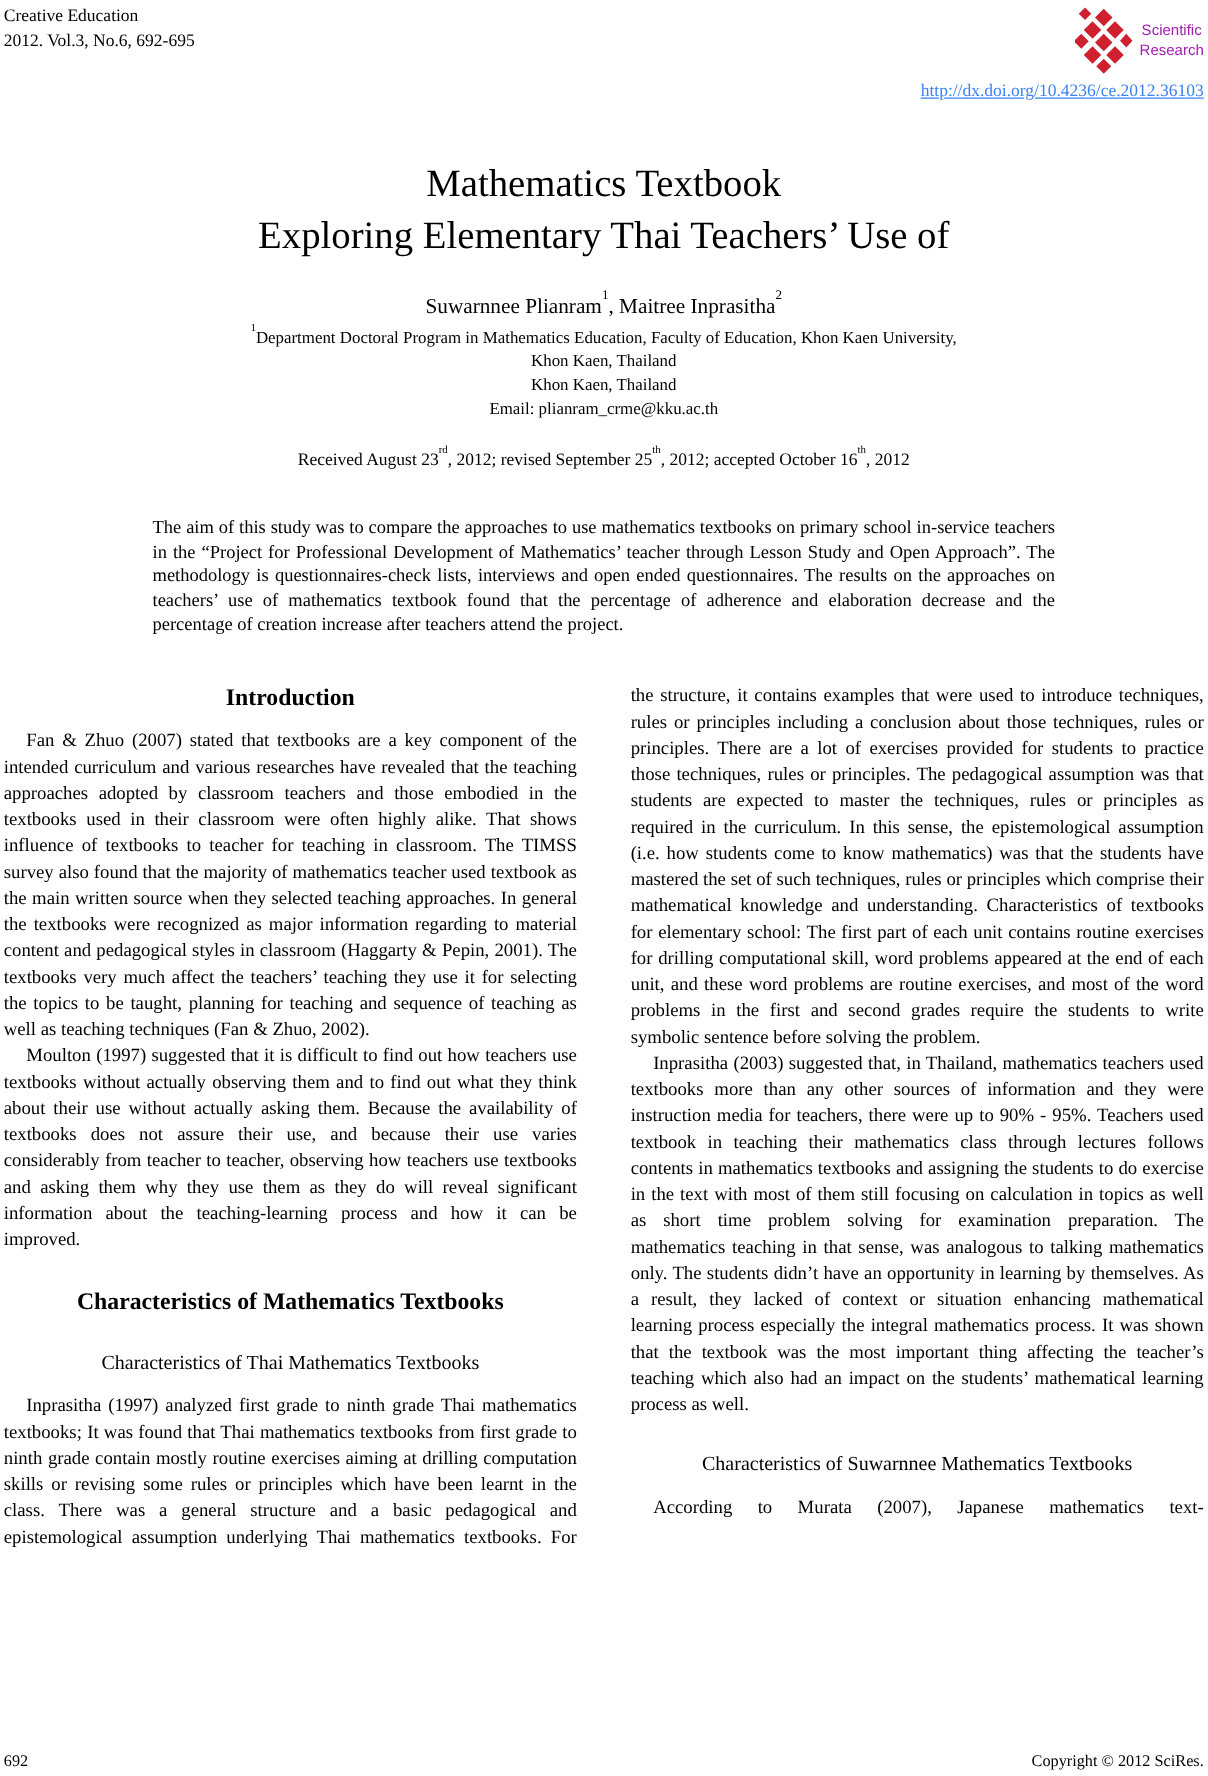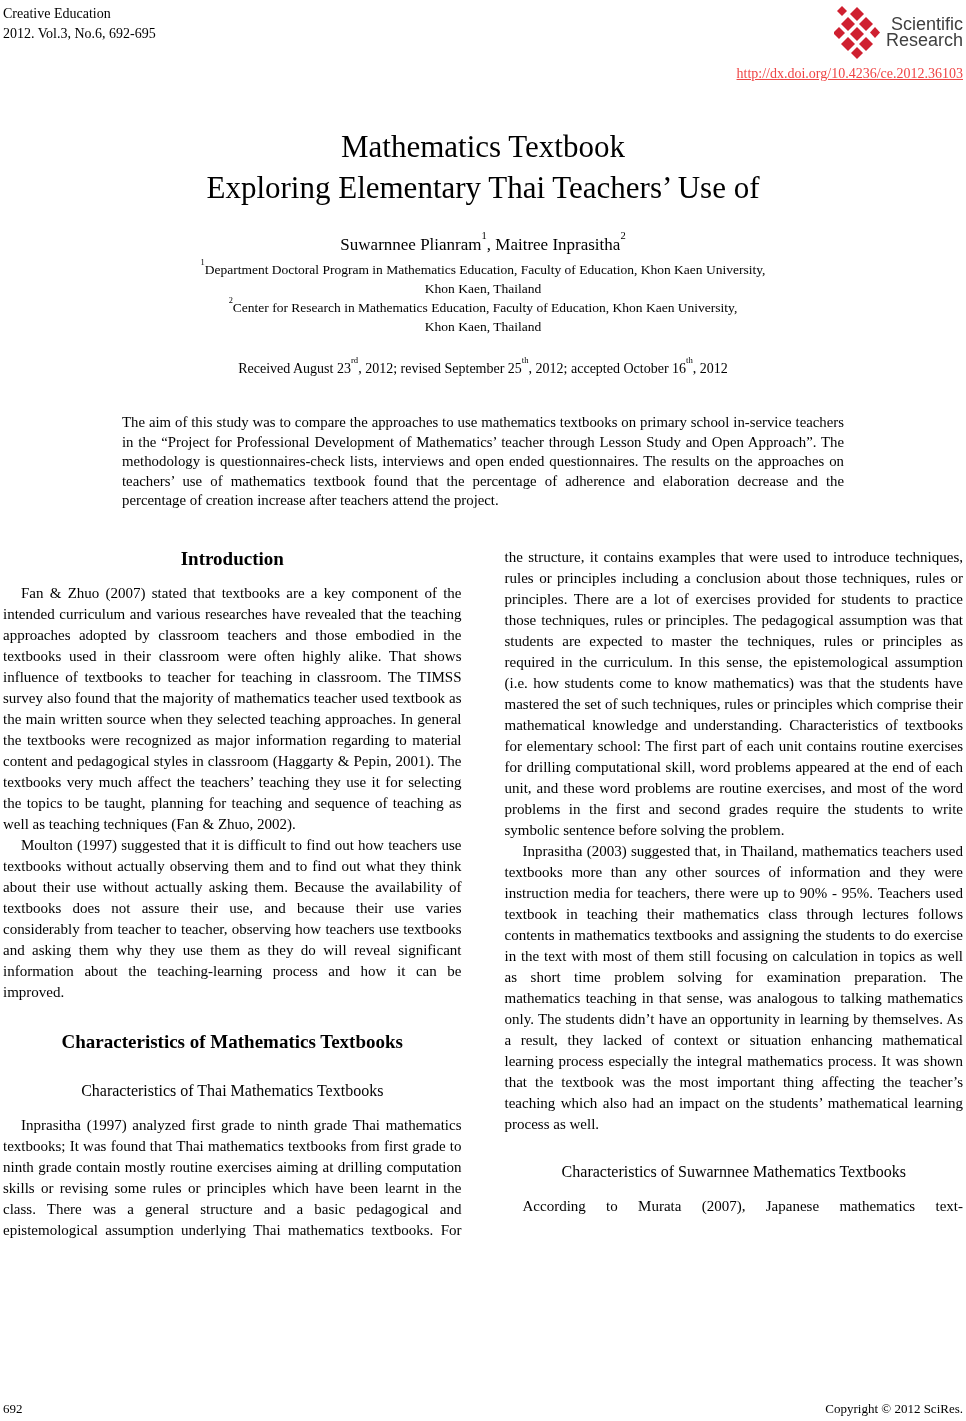--- a/index.html
+++ b/index.html
@@ -12,22 +12,22 @@
     color:#000;
     overflow:hidden;
     box-sizing:border-box;
     padding:4px 3px 0 3px;
   }
   
   .header{display:flex;justify-content:space-between;align-items:flex-start;}
   .header-left{font-size:14px;line-height:19.5px;white-space:nowrap;}
   .header-right{text-align:right;}
   .logo{display:flex;align-items:center;justify-content:flex-end;gap:6px;}
-  .logo-text{font-family:"Liberation Sans", sans-serif;font-size:18px;line-height:16px;text-align:right;color:#404040;}
-  .doi a, a.doi{color:#ef4444;text-decoration:underline;font-size:14px;text-align:center;}
+  .logo-text{font-family:"Liberation Sans", sans-serif;font-size:12px;line-height:16px;text-align:center;color:#a21caf;}
+  .doi a, a.doi{color:#3b82f6;text-decoration:underline;font-size:14px;text-align:center;}
   .doi{margin-top:4px;}
   
   .title{font-size:31px;line-height:41px;font-weight:normal;text-align:center;margin:44px 0 0 0;}
   .authors{text-align:center;font-size:17px;margin-top:27px;}
   .affils{text-align:center;font-size:13.5px;line-height:19px;margin-top:5px;}
   .received{text-align:center;font-size:14px;margin-top:25px;}
   sup{font-size:0.62em;position:relative;top:-0.45em;line-height:0;}
   .abstract{width:722px;margin:36px auto 0 auto;font-size:14.8px;line-height:19.5px;text-align:justify;}
   .keywords{width:722px;margin:19px auto 0 auto;font-size:14.8px;}
   .kw-label{font-style:italic;}
@@ -88,22 +88,22 @@
   <h1 class="title">
     <span style="display:block">Mathematics Textbook</span>
     <span style="display:block">Exploring Elementary Thai Teachers’ Use of</span>
   </h1>
 
   <div class="authors"><span>Suwarnnee Plianram</span><sup>1</sup><span>, </span><span>Maitree Inprasitha</span><sup>2</sup></div>
 
   <div class="affils">
     <div><sup>1</sup><span>Department Doctoral Program in Mathematics Education, Faculty of Education, Khon Kaen University,</span></div>
     <div>Khon Kaen, Thailand</div>
-    <div><sup>2</sup><span>Center for Research in Mathematics Education, Faculty of Education, Khon Kaen University,</span></div>
     <div>Khon Kaen, Thailand</div>
+    <div>Email: plianram_crme@kku.ac.th</div>
   </div>
 
   <div class="received"><span>Received August 23</span><sup>rd</sup><span>, 2012; revised September 25</span><sup>th</sup><span>, 2012; accepted October 16</span><sup>th</sup><span>, 2012</span></div>
 
   <div class="abstract">The aim of this study was to compare the approaches to use mathematics textbooks on primary school in-service teachers in the “Project for Professional Development of Mathematics’ teacher through Lesson Study and Open Approach”. The methodology is questionnaires-check lists, interviews and open ended questionnaires. The results on the approaches on teachers’ use of mathematics textbook found that the percentage of adherence and elaboration decrease and the percentage of creation increase after teachers attend the project.</div>
 
 
   <div class="columns">
     <div class="col">
       <h1>Introduction</h1>

